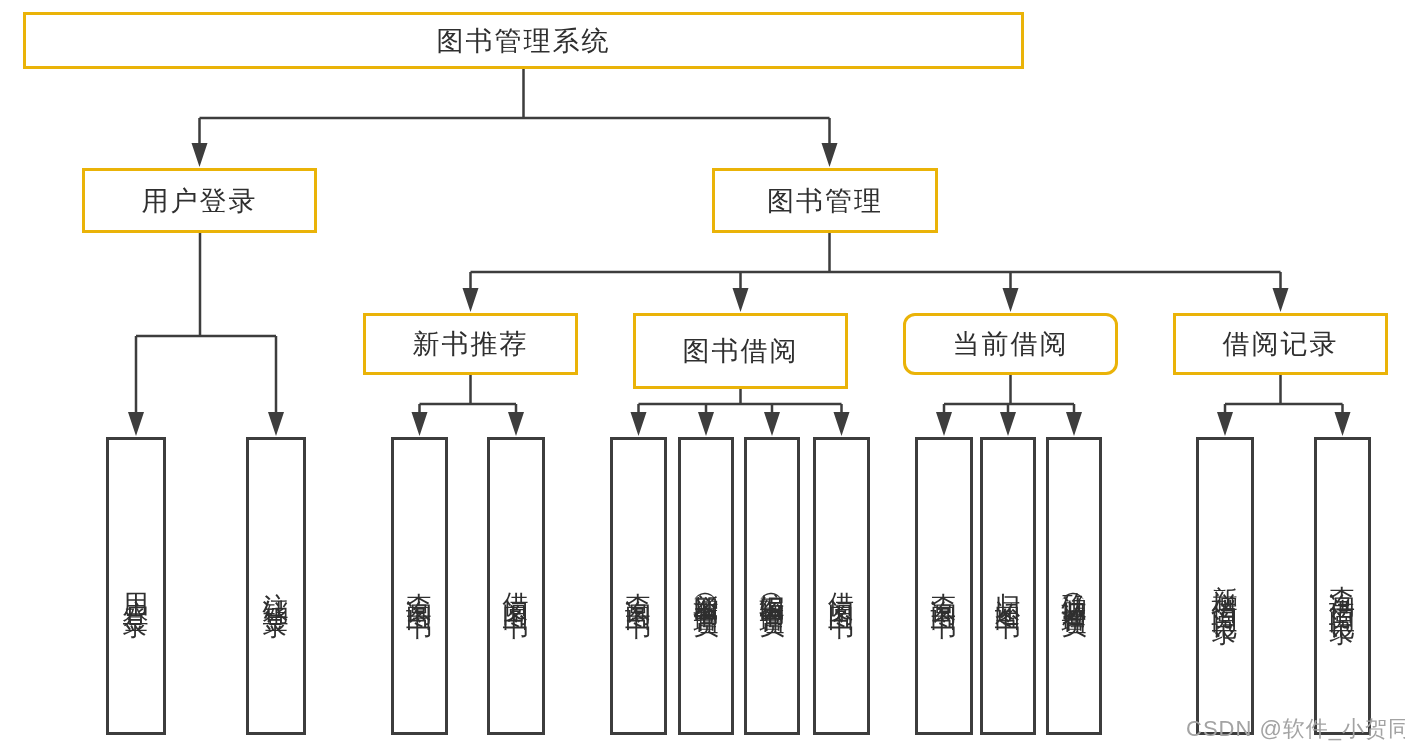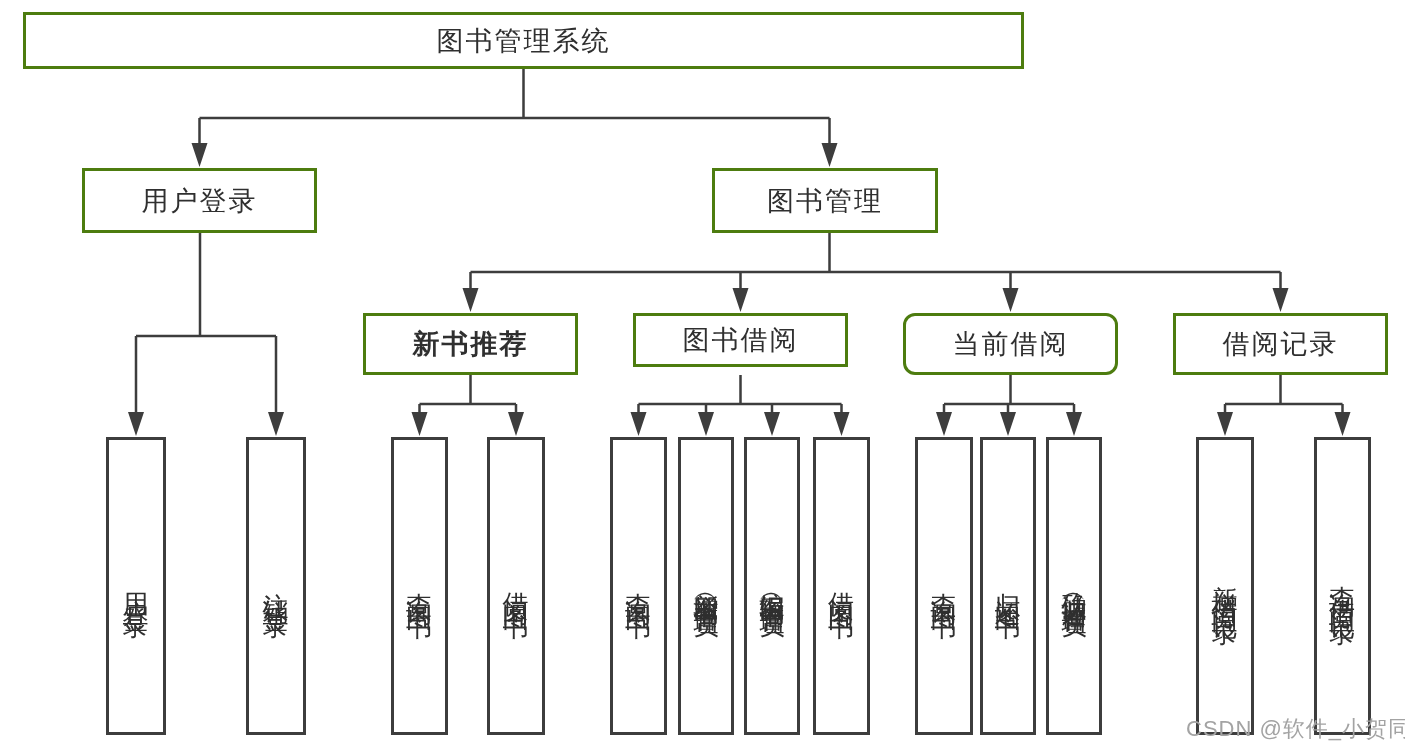--- a/index.html
+++ b/index.html
@@ -18,21 +18,21 @@
   #connectors {
     position: absolute;
     left: 0; top: 0;
     width: 1405px;
     height: 747px;
     z-index: 0;
   }
   .hbox {
     position: absolute;
     box-sizing: border-box;
-    border: 3px solid #4d7c0f;
+    border: 3px solid #eab308;
     background: #ffffff;
     display: flex;
     align-items: center;
     justify-content: center;
     font-size: 27px;
     letter-spacing: 2px;
     color: #2f2f2f;
     z-index: 1;
     white-space: nowrap;
   }
@@ -104,22 +104,22 @@
              M1066 412 L1082 412 L1074 436 Z
              M1217 412 L1233 412 L1225 436 Z
              M1334.5 412 L1350.5 412 L1342.5 436 Z"></path>
   </svg>
 
   <div class="hbox" style="left:23px; top:12px; width:1001px; height:57px;">图书管理系统</div>
 
   <div class="hbox" style="left:82px; top:168px; width:235px; height:65px;">用户登录</div>
   <div class="hbox" style="left:712px; top:168px; width:226px; height:65px;">图书管理</div>
 
-  <div class="hbox" style="left:363px; top:313px; width:215px; height:62px;font-weight:bold;">新书推荐</div>
-  <div class="hbox" style="left:633px; top:313px; width:215px; height:54px;">图书借阅</div>
+  <div class="hbox" style="left:363px; top:313px; width:215px; height:62px;">新书推荐</div>
+  <div class="hbox" style="left:633px; top:313px; width:215px; height:76px;">图书借阅</div>
   <div class="hbox" style="left:903px; top:313px; width:215px; height:62px;border-radius:12px;">当前借阅</div>
   <div class="hbox" style="left:1173px; top:313px; width:215px; height:62px;">借阅记录</div>
 
   <div class="vbox" style="left:106px; width:60px;">
     <span class="vtext">用户登录</span>
   </div>
   <div class="vbox" style="left:246px; width:60px;">
     <span class="vtext">注销登录</span>
   </div>
 

